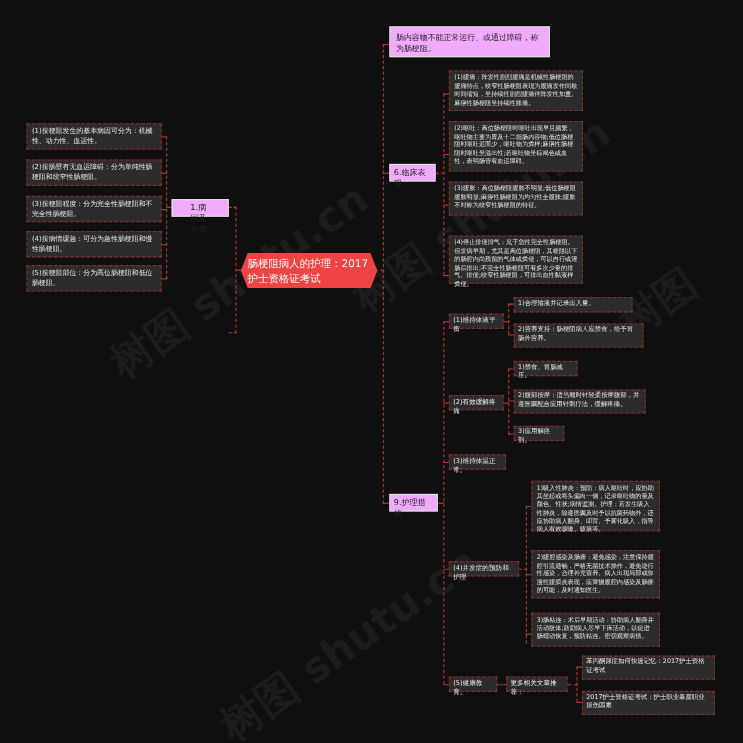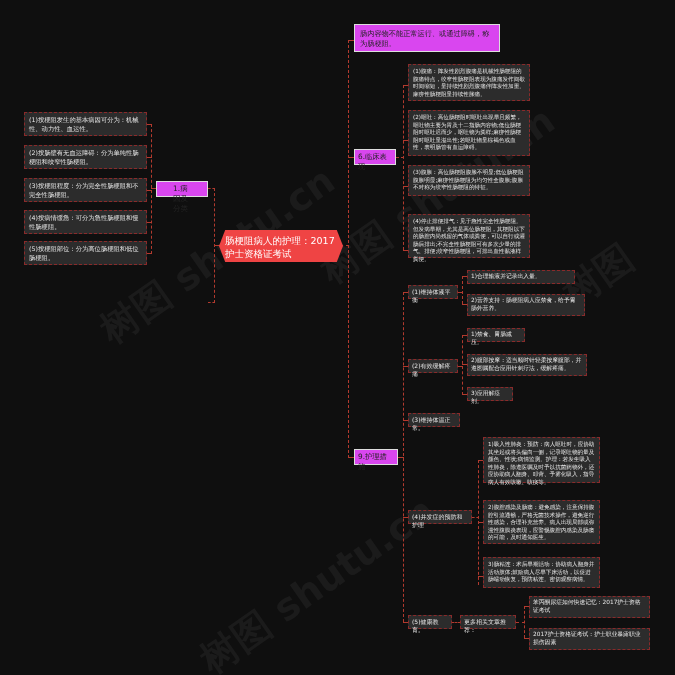--- a/index.html
+++ b/index.html
@@ -7,21 +7,21 @@
     width: 675px; height: 675px; background: #0f0f0f; position: relative; overflow: hidden;
     font-family: "DejaVu Sans", "Liberation Sans", sans-serif;
   }
   .canvas { position: absolute; left: 0; top: 0; width: 675px; height: 675px; }
   .node { position: absolute; box-sizing: border-box; line-height: 1.35; }
   .dark {
     background: #2c2c2c; border: 1px dashed #8a2a2a; color: #e8e8e8;
     font-size: 6.3px; padding: 3px 4px;
   }
   .white {
-    background: #d946ef; color: #222; font-size: 8px; padding: 4px 5px;
+    background: #f0abfc; color: #222; font-size: 8px; padding: 4px 5px;
     border: 1px solid #dddddd;
   }
   .root {
     background: #ef4444; color: #ffffff; font-size: 9.5px; text-align: left;
     padding: 5px 6px; line-height: 1.35;
     clip-path: polygon(5% 0, 95% 0, 100% 50%, 95% 100%, 5% 100%, 0 50%);
   }
   .vline { position: absolute; width: 0; border-left: 1px dashed #b23a2e; }
   .hline { position: absolute; height: 0; border-top: 1px dashed #b23a2e; }
   .watermark {

